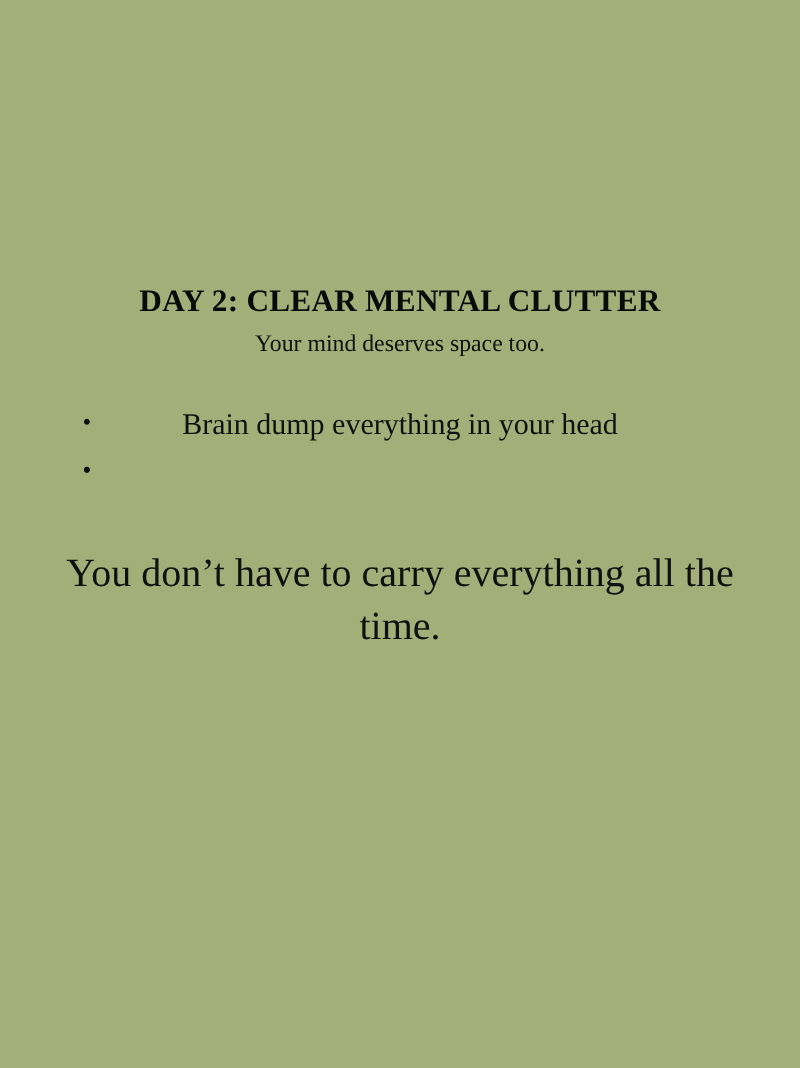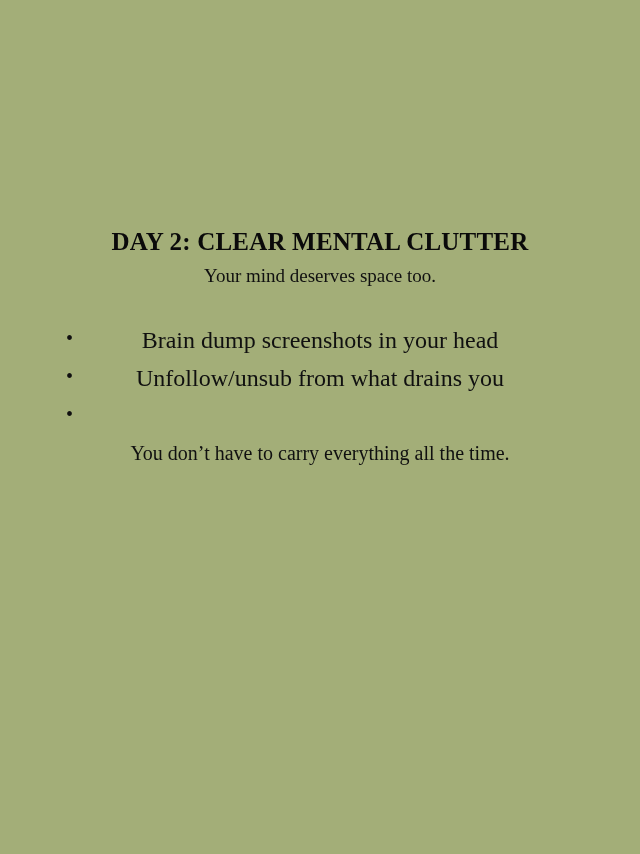--- a/index.html
+++ b/index.html
@@ -59,44 +59,43 @@
     text-align: center;
   }
   .list-item .bullet {
     position: absolute;
     left: 40px;
     top: 0;
     font-size: 20px;
     line-height: 1.6;
   }
   .closing {
-    font-size: 20px;
+    font-size: 32px;
     line-height: 1.3;
-    margin: 44px 0 0 0;
+    margin: 80px 0 0 0;
     color: #101010;
     text-align: center;
   }
 </style>
 </head>
 <body>
 
 <div class="card">
   <div class="content">
 
     <h1 class="title">DAY 2: CLEAR MENTAL CLUTTER</h1>
     <p class="subtitle">Your mind deserves space too.</p>
 
     <ul class="list">
       <li class="list-item">
         <span class="bullet">•</span>
-        <span>Brain dump screenshots in your head</span>
+        <span>Brain dump everything in your head</span>
       </li>
       <li class="list-item">
         <span class="bullet">•</span>
-        <span>Unfollow/unsub from what drains you</span>
       </li>
       <li class="list-item">
         <span class="bullet">•</span>
       </li>
     </ul>
 
     <p class="closing">You don’t have to carry everything all the time.</p>
   </div>
 </div>
 

